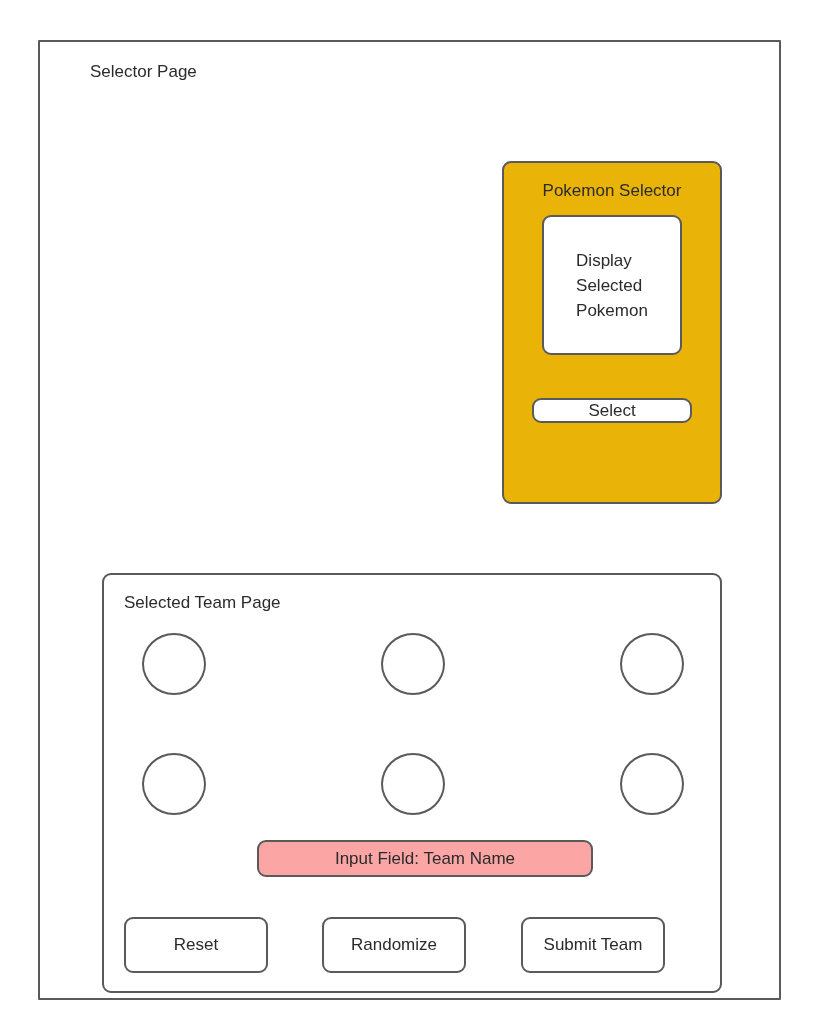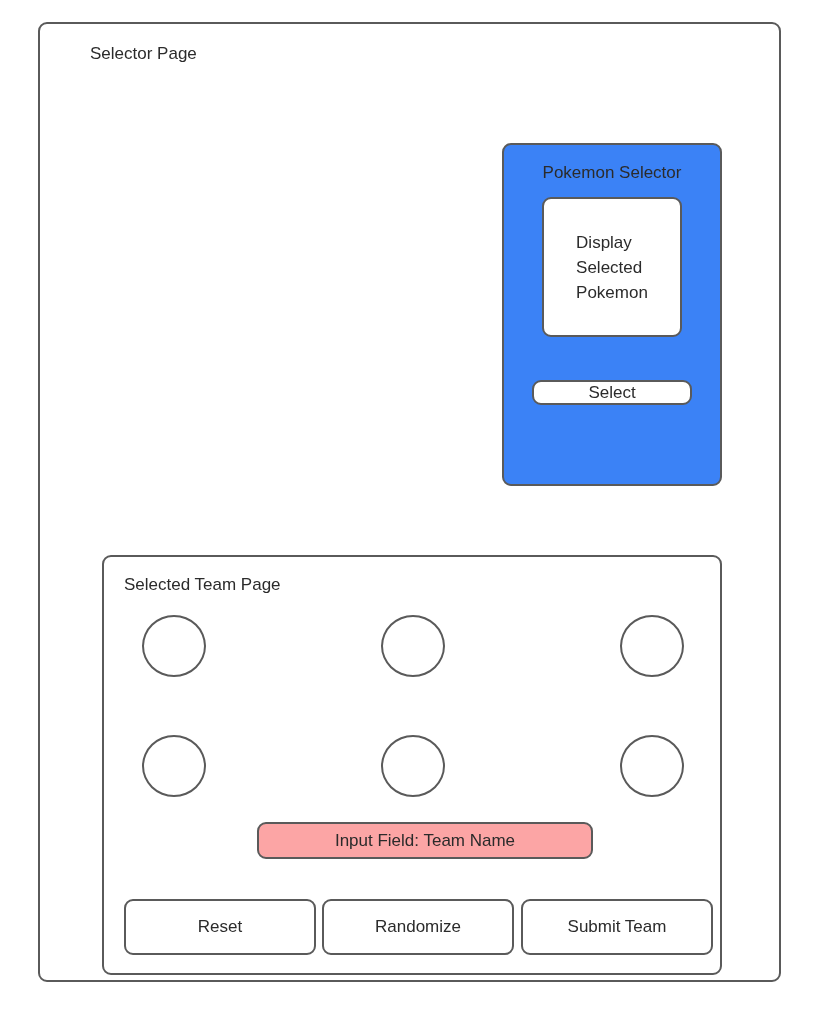--- a/index.html
+++ b/index.html
@@ -18,26 +18,26 @@
   .canvas {
     position: relative;
     width: 829px;
     height: 1035px;
   }
 
   
   .outer-frame {
     position: absolute;
     left: 38px;
-    top: 22px;
+    top: 40px;
     width: 743px;
     height: 960px;
     box-sizing: border-box;
     border: 2.4px solid #5a5a5a;
-    border-radius: 9px;
+    border-radius: 1px;
     background: #ffffff;
     padding-left: 14px;
   }
 
   .page-title {
     position: absolute;
     left: 50px;
     top: 20px;
     font-size: 17px;
     line-height: 20px;
@@ -80,21 +80,21 @@
   
   .selector-panel {
     position: absolute;
     left: 462px;      
     top: 119px;
     width: 220px;
     height: 343px;
     box-sizing: border-box;
     border: 2.4px solid #5a5a5a;
     border-radius: 9px;
-    background: #3b82f6;
+    background: #eab308;
   }
 
   .selector-title {
     position: absolute;
     left: 0;
     top: 18px;
     width: 100%;
     text-align: center;
     font-size: 17px;
     line-height: 20px;
@@ -186,21 +186,21 @@
     display: flex;
     align-items: center;
     justify-content: center;
     font-size: 17px;
     color: #2b2b2b;
   }
 
   .team-action-button {
     position: absolute;
     top: 342px;       
-    width: 192px;
+    width: 144px;
     height: 56px;
     box-sizing: border-box;
     border: 2.6px solid #5a5a5a;
     border-radius: 9px;
     background: #ffffff;
     display: flex;
     align-items: center;
     justify-content: center;
     font-size: 17px;
     color: #2b2b2b;

